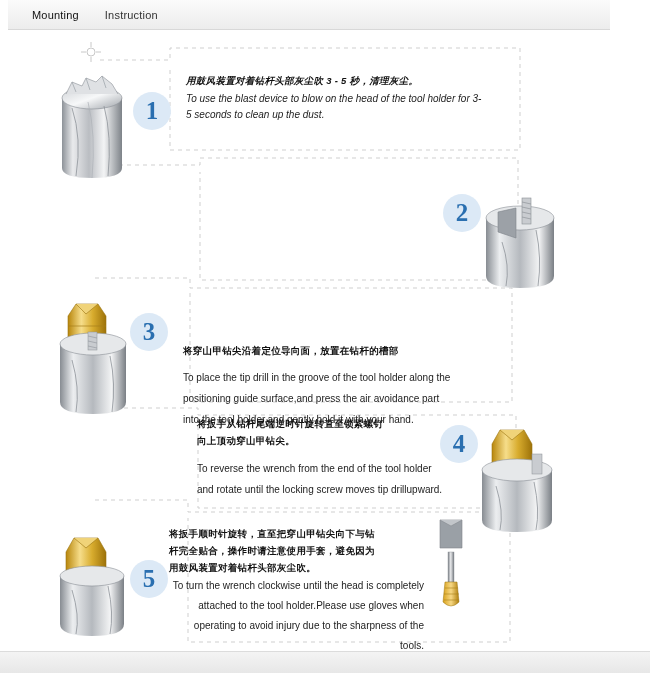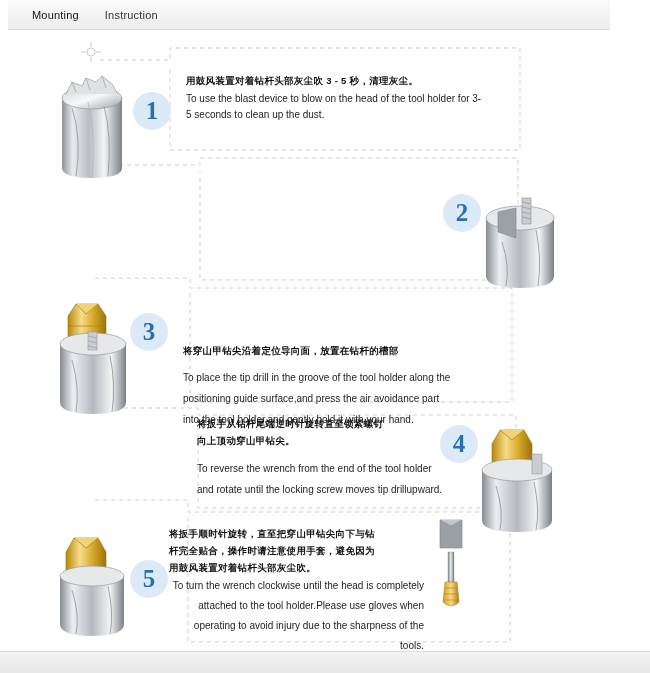--- a/index.html
+++ b/index.html
@@ -147,21 +147,21 @@
       <path d="M30,10 L34,20 M44,6 L48,18 M60,4 L64,16" stroke="#9aa0a6" stroke-width=".7" fill="none"></path>
 
       <path d="M30,36 Q40,66 34,104" stroke="#8e9399" stroke-width=".8" fill="none"></path>
       <path d="M62,34 Q70,64 66,104" stroke="#8e9399" stroke-width=".8" fill="none"></path>
       <path d="M46,30 Q54,62 50,106" stroke="#aeb2b7" stroke-width=".7" fill="none"></path>
     </svg>
   </div>
 
   <div class="stepnum" style="left:133px; top:62px;">1</div>
 
-  <div class="txt" style="left:186px; top:42px; width:300px;">
+  <div class="txt" style="left:186px; top:42px; width:300px;font-style:italic;">
     <div class="cn">用鼓风装置对着钻杆头部灰尘吹 3 - 5 秒，清理灰尘。</div>
     <div class="en">To use the blast device to blow on the head of the tool holder for 3-5 seconds to clean up the dust.</div>
   </div>
 
   <div class="art" style="left:468px; top:158px; width:120px; height:110px;">
     <svg width="120" height="110" viewBox="0 0 120 110">
       <defs>
         <linearGradient id="m2" x1="0" y1="0" x2="1" y2="0">
           <stop offset="0" stop-color="#878c92"></stop>
           <stop offset=".2" stop-color="#eceef0"></stop>

